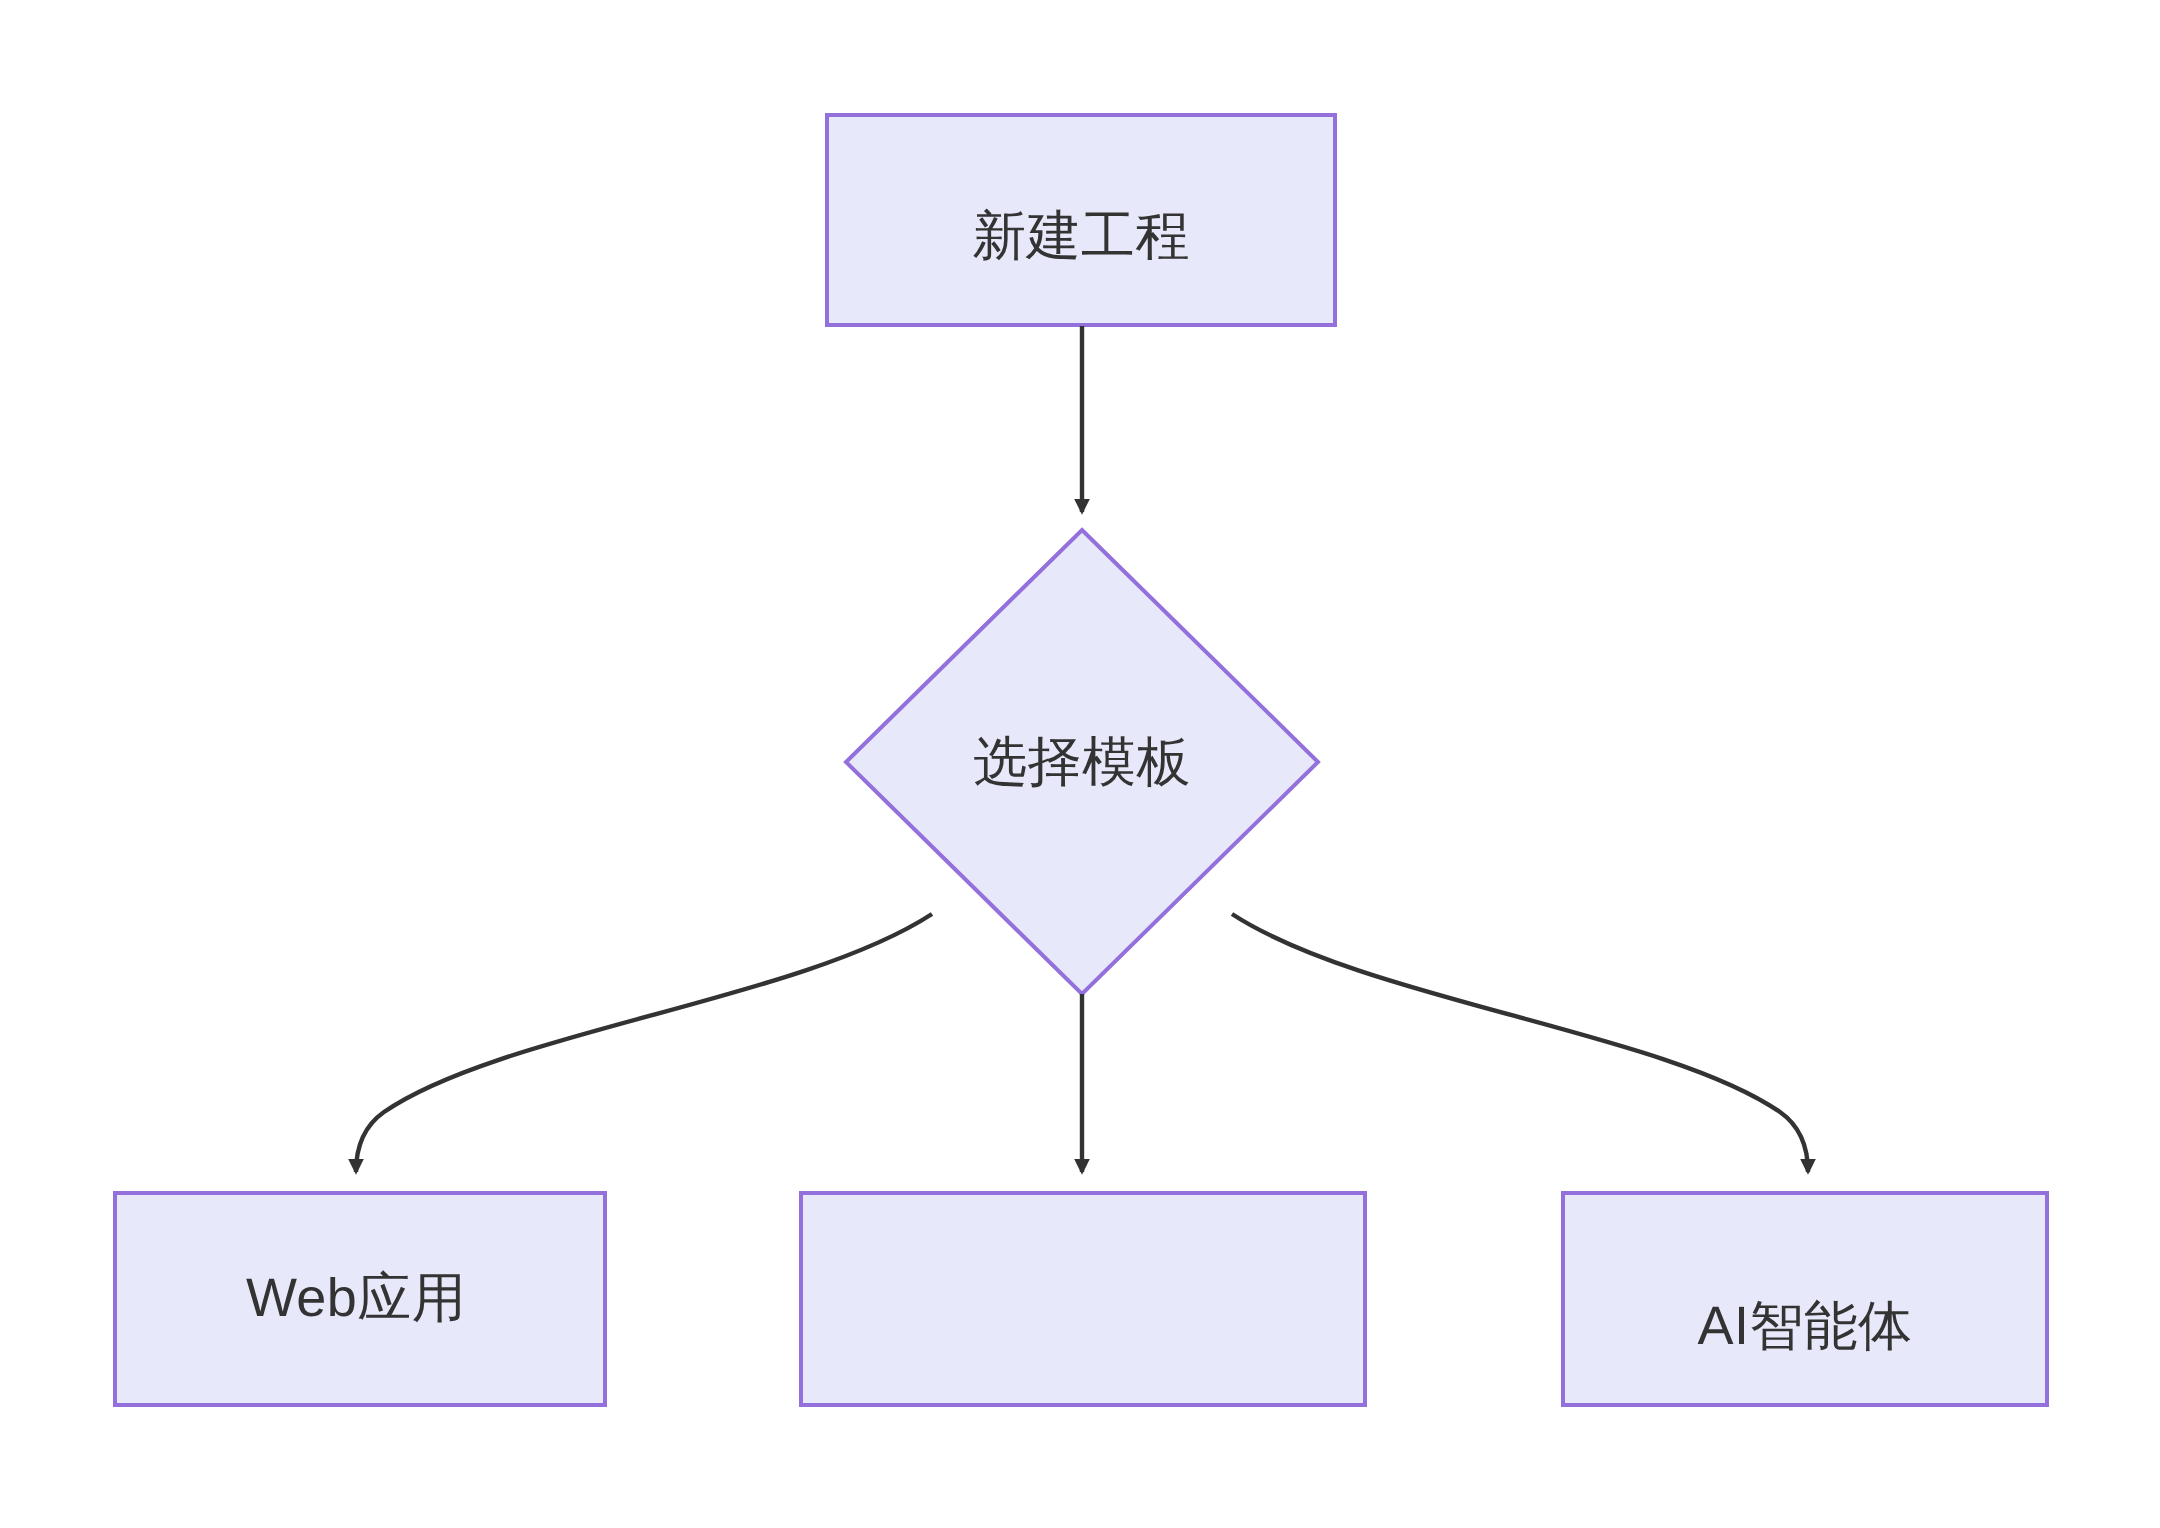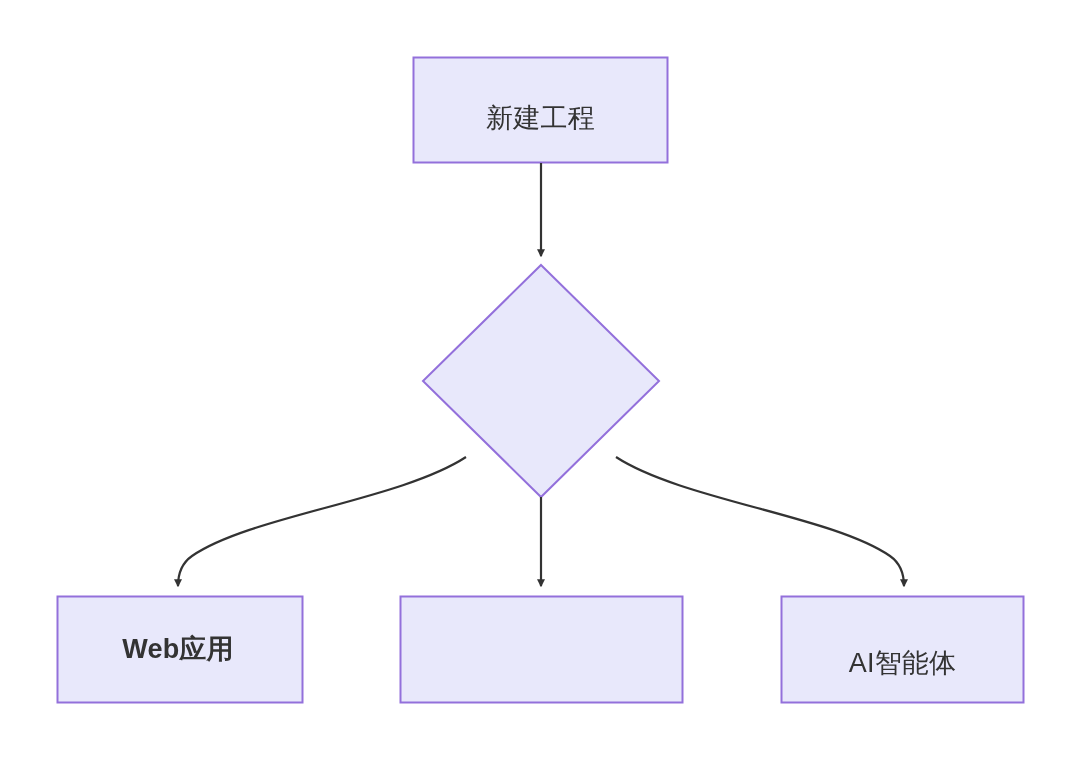--- a/index.html
+++ b/index.html
@@ -70,19 +70,20 @@
 
     <path d="M 466 457 C 400 500 250 516 192 556 C 182 563 178 573 178 586" fill="none" stroke="#333333" stroke-width="2.2" marker-end="url(#arrowhead)"></path>
 
     <path d="M 541 497 L 541 586" fill="none" stroke="#333333" stroke-width="2.2" marker-end="url(#arrowhead)"></path>
 
     <path d="M 616 457 C 682 500 832 516 890 556 C 900 563 904 573 904 586" fill="none" stroke="#333333" stroke-width="2.2" marker-end="url(#arrowhead)"></path>
   </svg>
 
   <div class="node-label" style="left:413px; top:57px; width:255px; height:122px;">新建工程</div>
 
+  <div class="node-label" style="left:423px; top:328px; width:236px; height:106px;">选择模板</div>
 
-  <div class="node-label" style="left:57px; top:596px; width:242px; height:107px;font-weight:bold;">Web应用</div>
+  <div class="node-label" style="left:57px; top:596px; width:242px; height:107px;">Web应用</div>
 
 
   <div class="node-label" style="left:781px; top:596px; width:243px; height:134px;">AI智能体</div>
 
 </div>
 
 </body></html>

